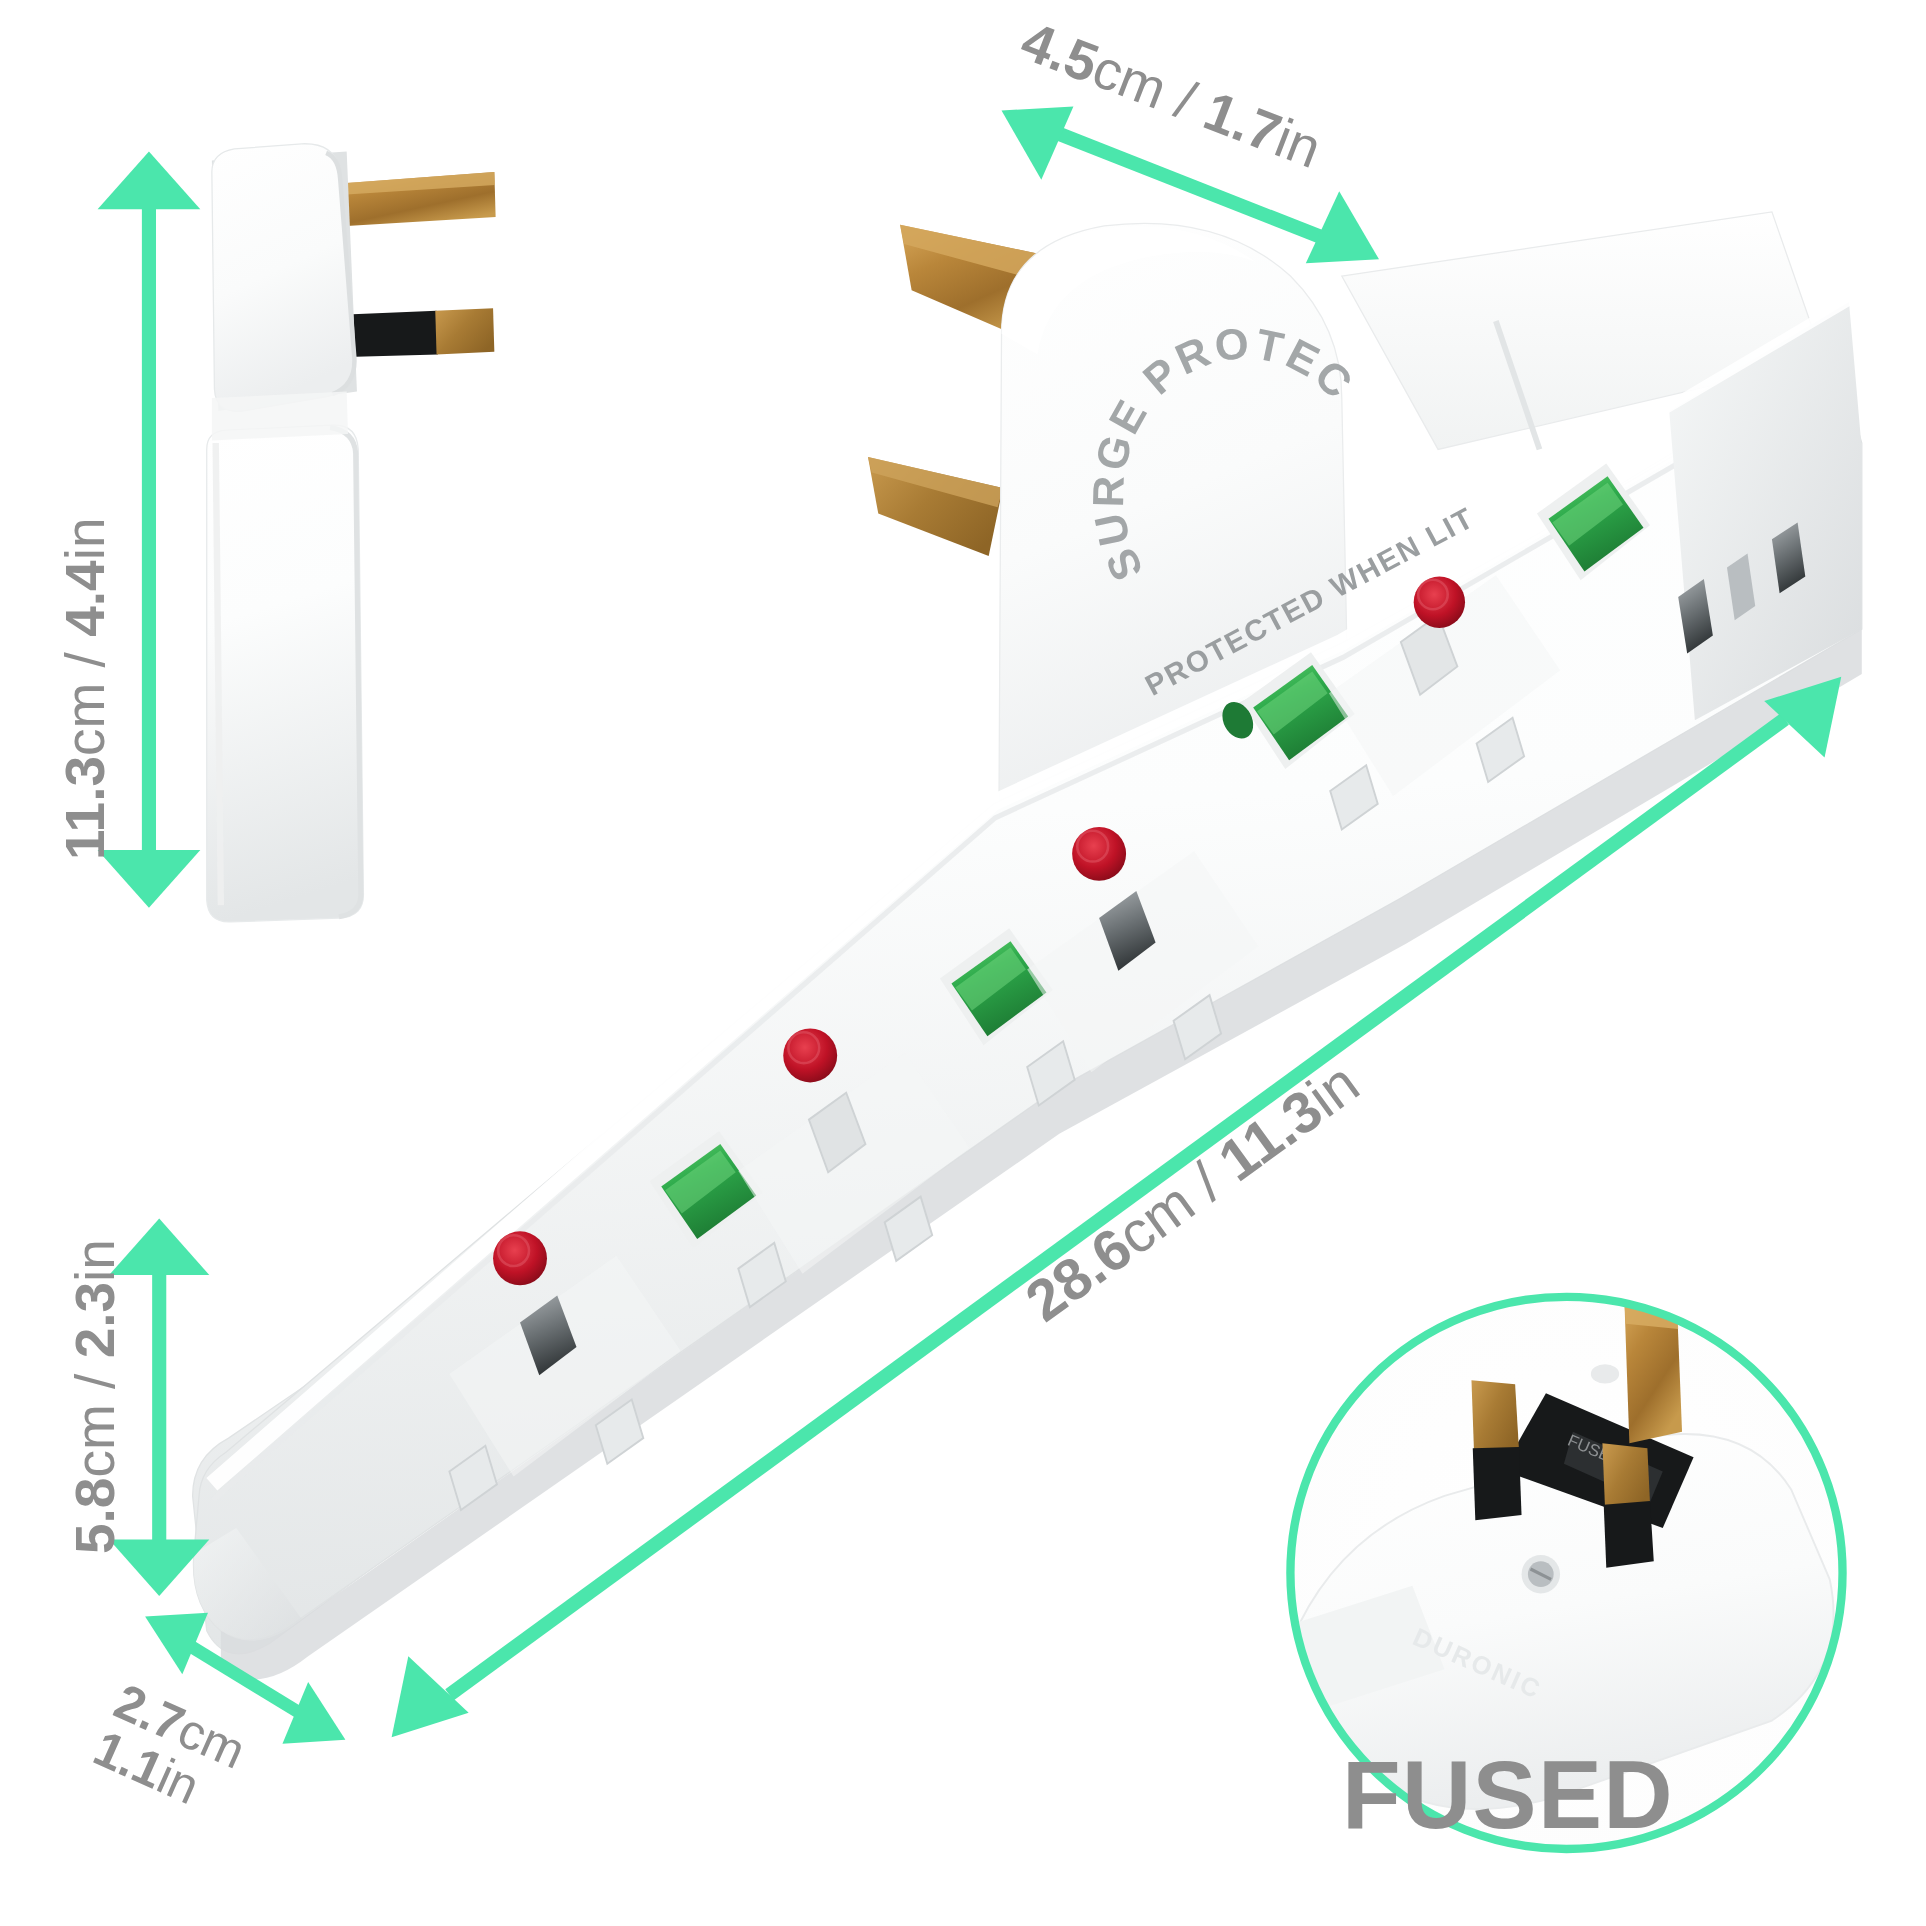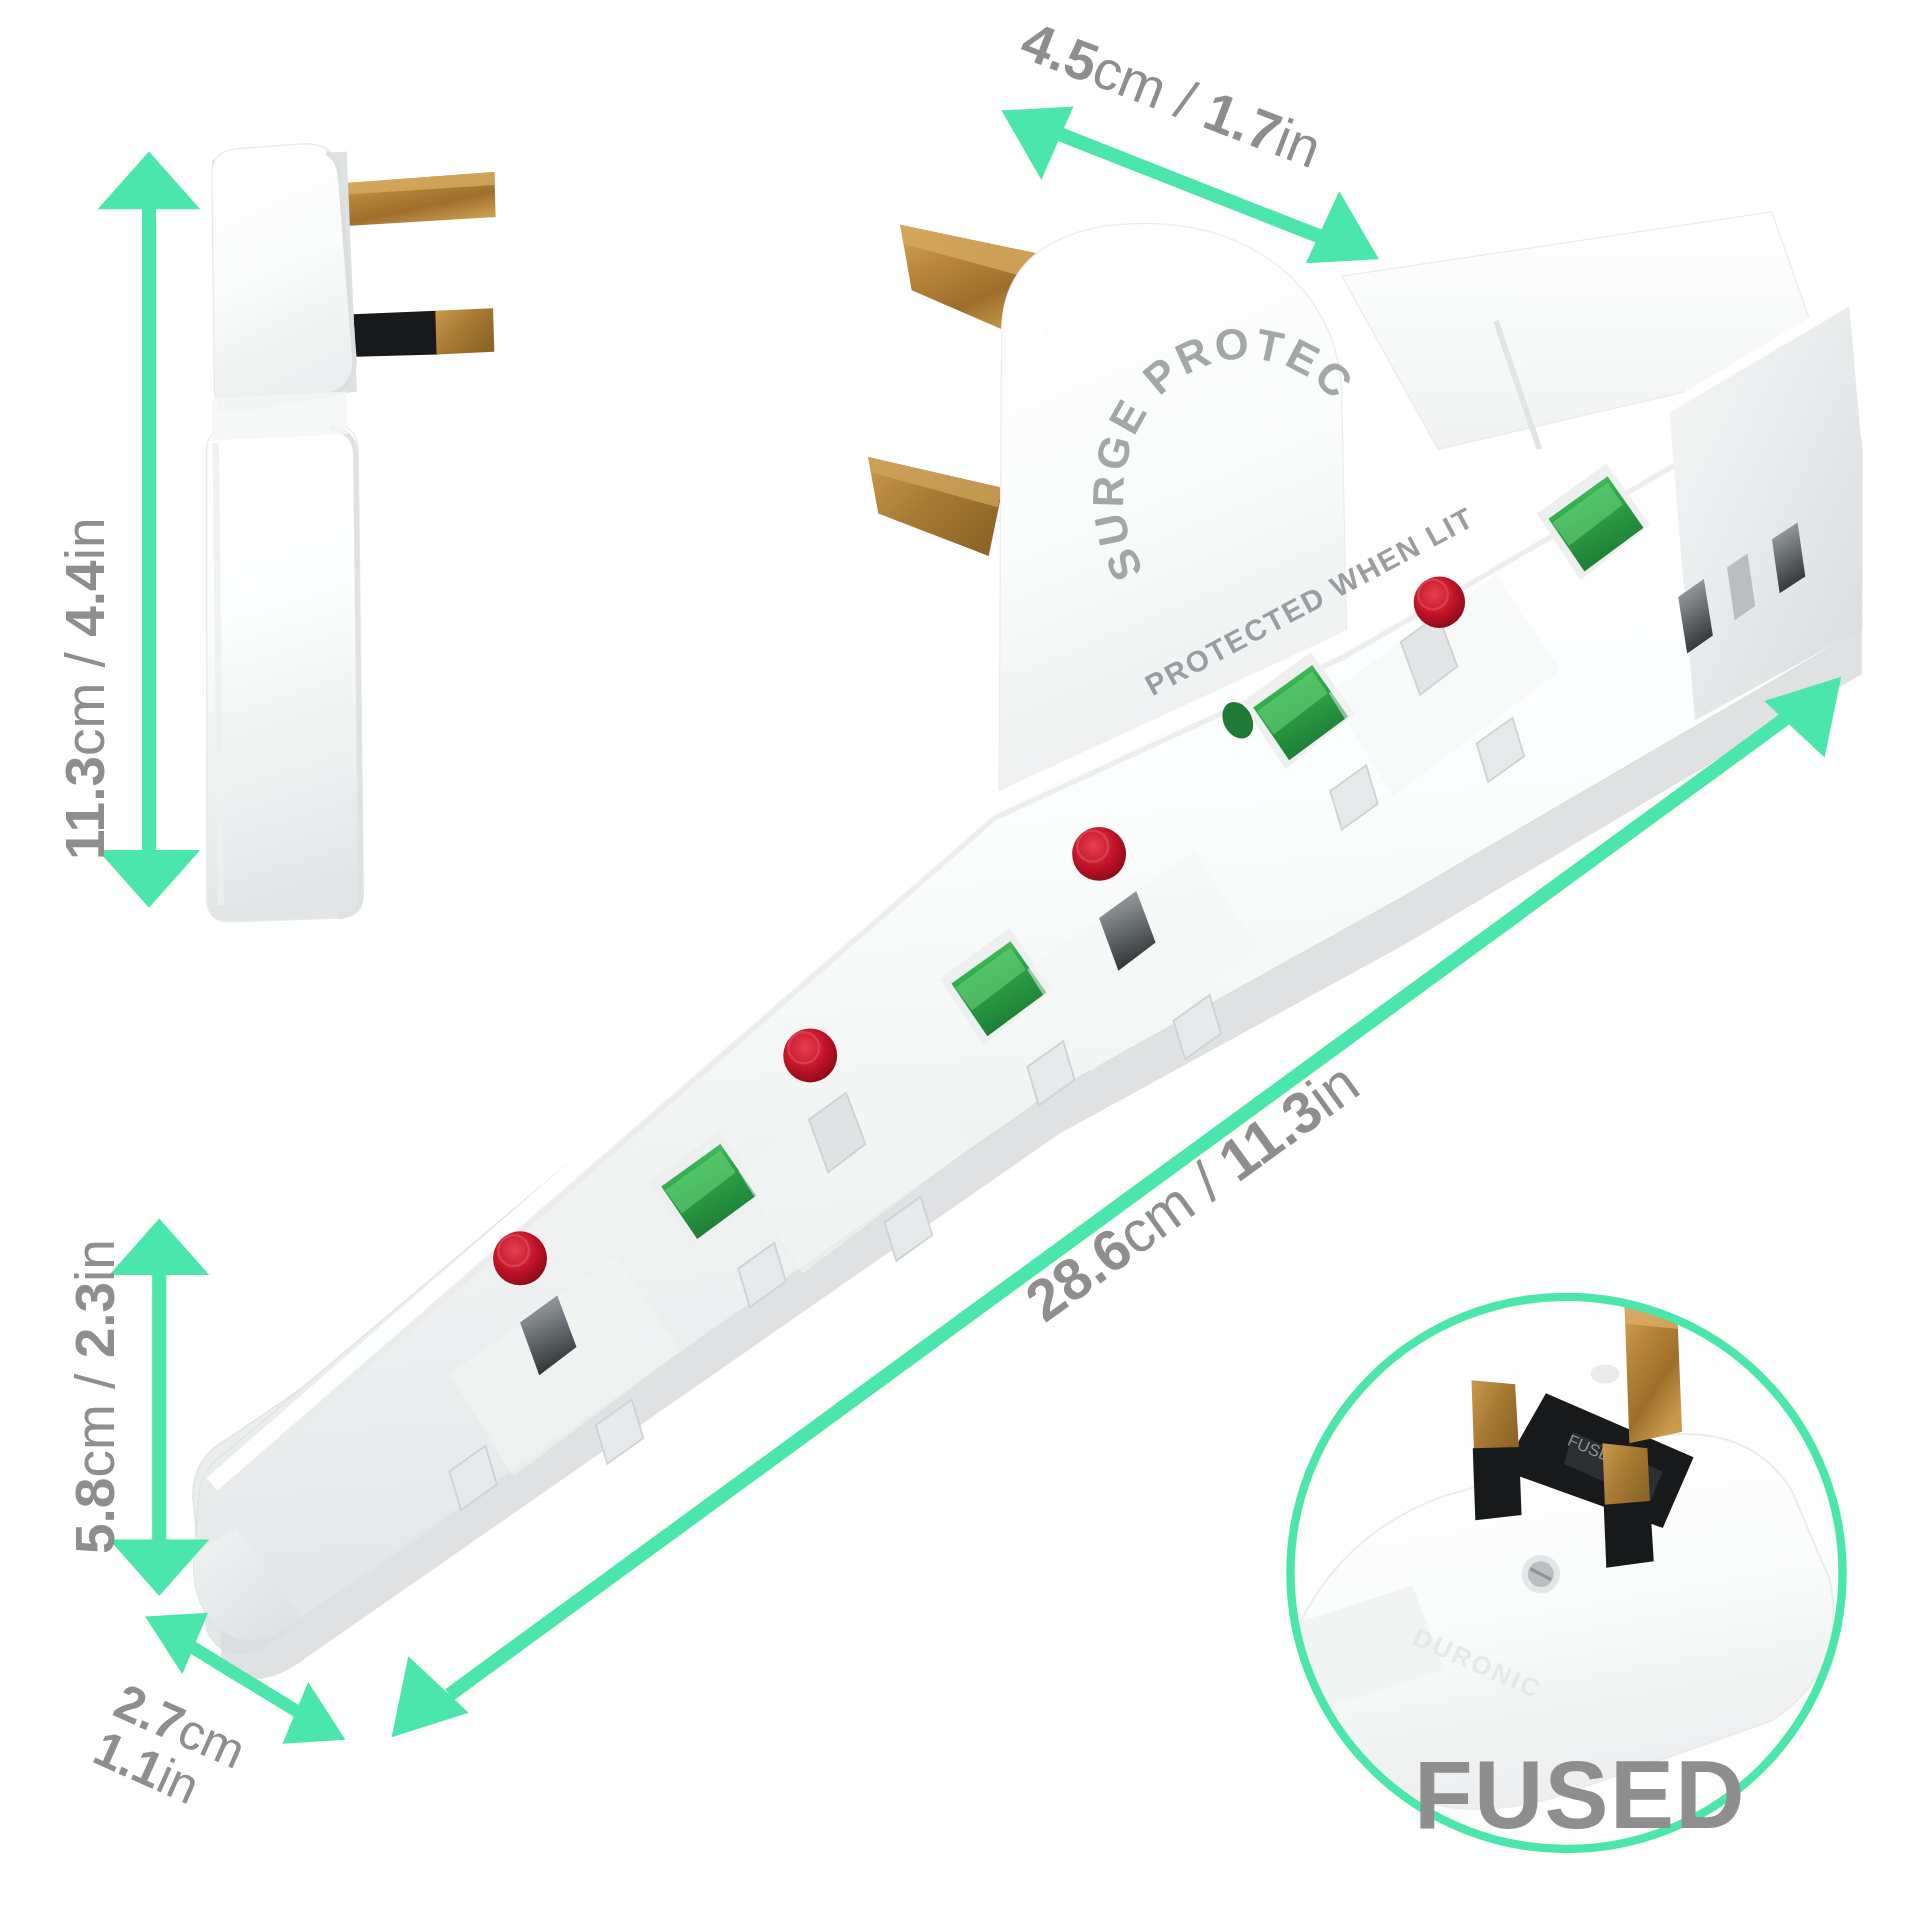--- a/index.html
+++ b/index.html
@@ -337,16 +337,16 @@
 
   <div class="dimlabel" style="left:128px; top:1676px; font-size:50px; line-height:1.02; transform:rotate(24deg); transform-origin:left top;">
     <div><span class="dim-num">2.7</span><span class="dim-unit">cm</span></div>
     <div><span class="dim-num">1.1</span><span class="dim-unit">in</span></div>
   </div>
 
   <div class="dimlabel" style="left:1016px; top:1284px; font-size:58px; transform:rotate(-36deg); transform-origin:left top;">
     <span class="dim-num">28.6</span><span class="dim-unit">cm</span><span class="dim-unit"> / </span><span class="dim-num">11.3</span><span class="dim-unit">in</span>
   </div>
 
-  <div class="fused-label" style="left:1414px; top:1740px; font-size:96px;">FUSED</div>
+  <div class="fused-label" style="left:1342px; top:1740px; font-size:96px;">FUSED</div>
 
 </div>
 
 
 </body></html>

